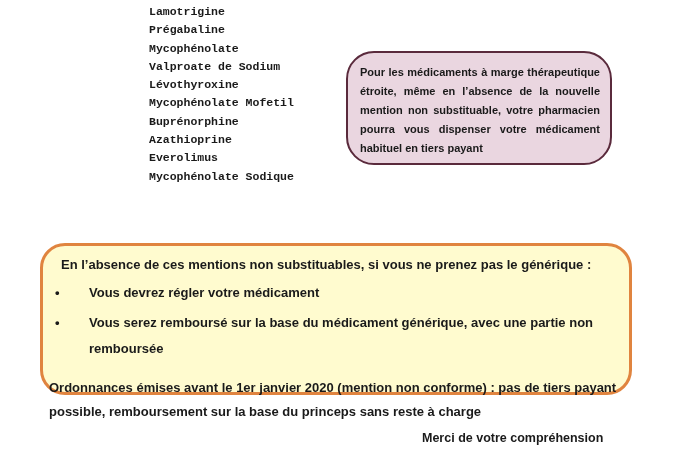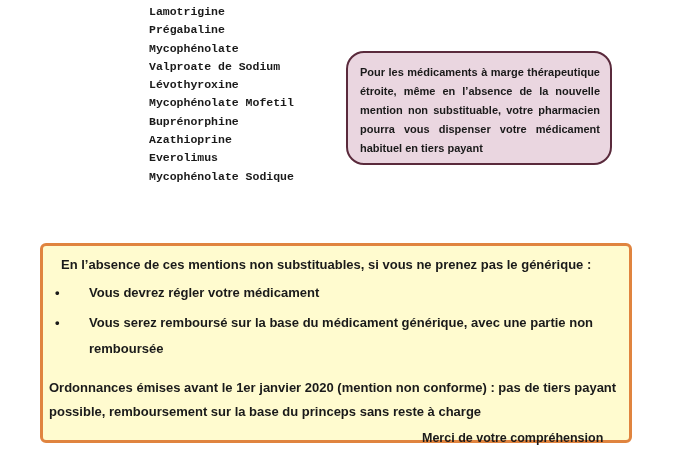--- a/index.html
+++ b/index.html
@@ -32,39 +32,39 @@
       white-space: nowrap;
     }
     .info-box {
       position: absolute;
       left: 346px;
       top: 51px;
       width: 266px;
       height: 114px;
       box-sizing: border-box;
       border: 2px solid #5a2a3c;
-      border-radius: 18px;
+      border-radius: 28px;
       background: #ead6e0;
       padding: 10px 10px 8px 12px;
     }
     .info-box p {
       margin: 0;
       font-size: 11px;
       line-height: 19px;
       text-align: justify;
     }
     .main-box {
       position: absolute;
       left: 40px;
       top: 243px;
       width: 592px;
-      height: 200px;
+      height: 152px;
       box-sizing: border-box;
       border: 3px solid #e0843f;
-      border-radius: 6px;
+      border-radius: 25px;
       background: #fffbcf;
       padding: 8px 10px 0 6px;
     }
     .main-box .intro {
       margin: 0 0 0 12px;
       font-size: 13px;
       line-height: 22px;
     }
     .bullets {
       list-style: none;

